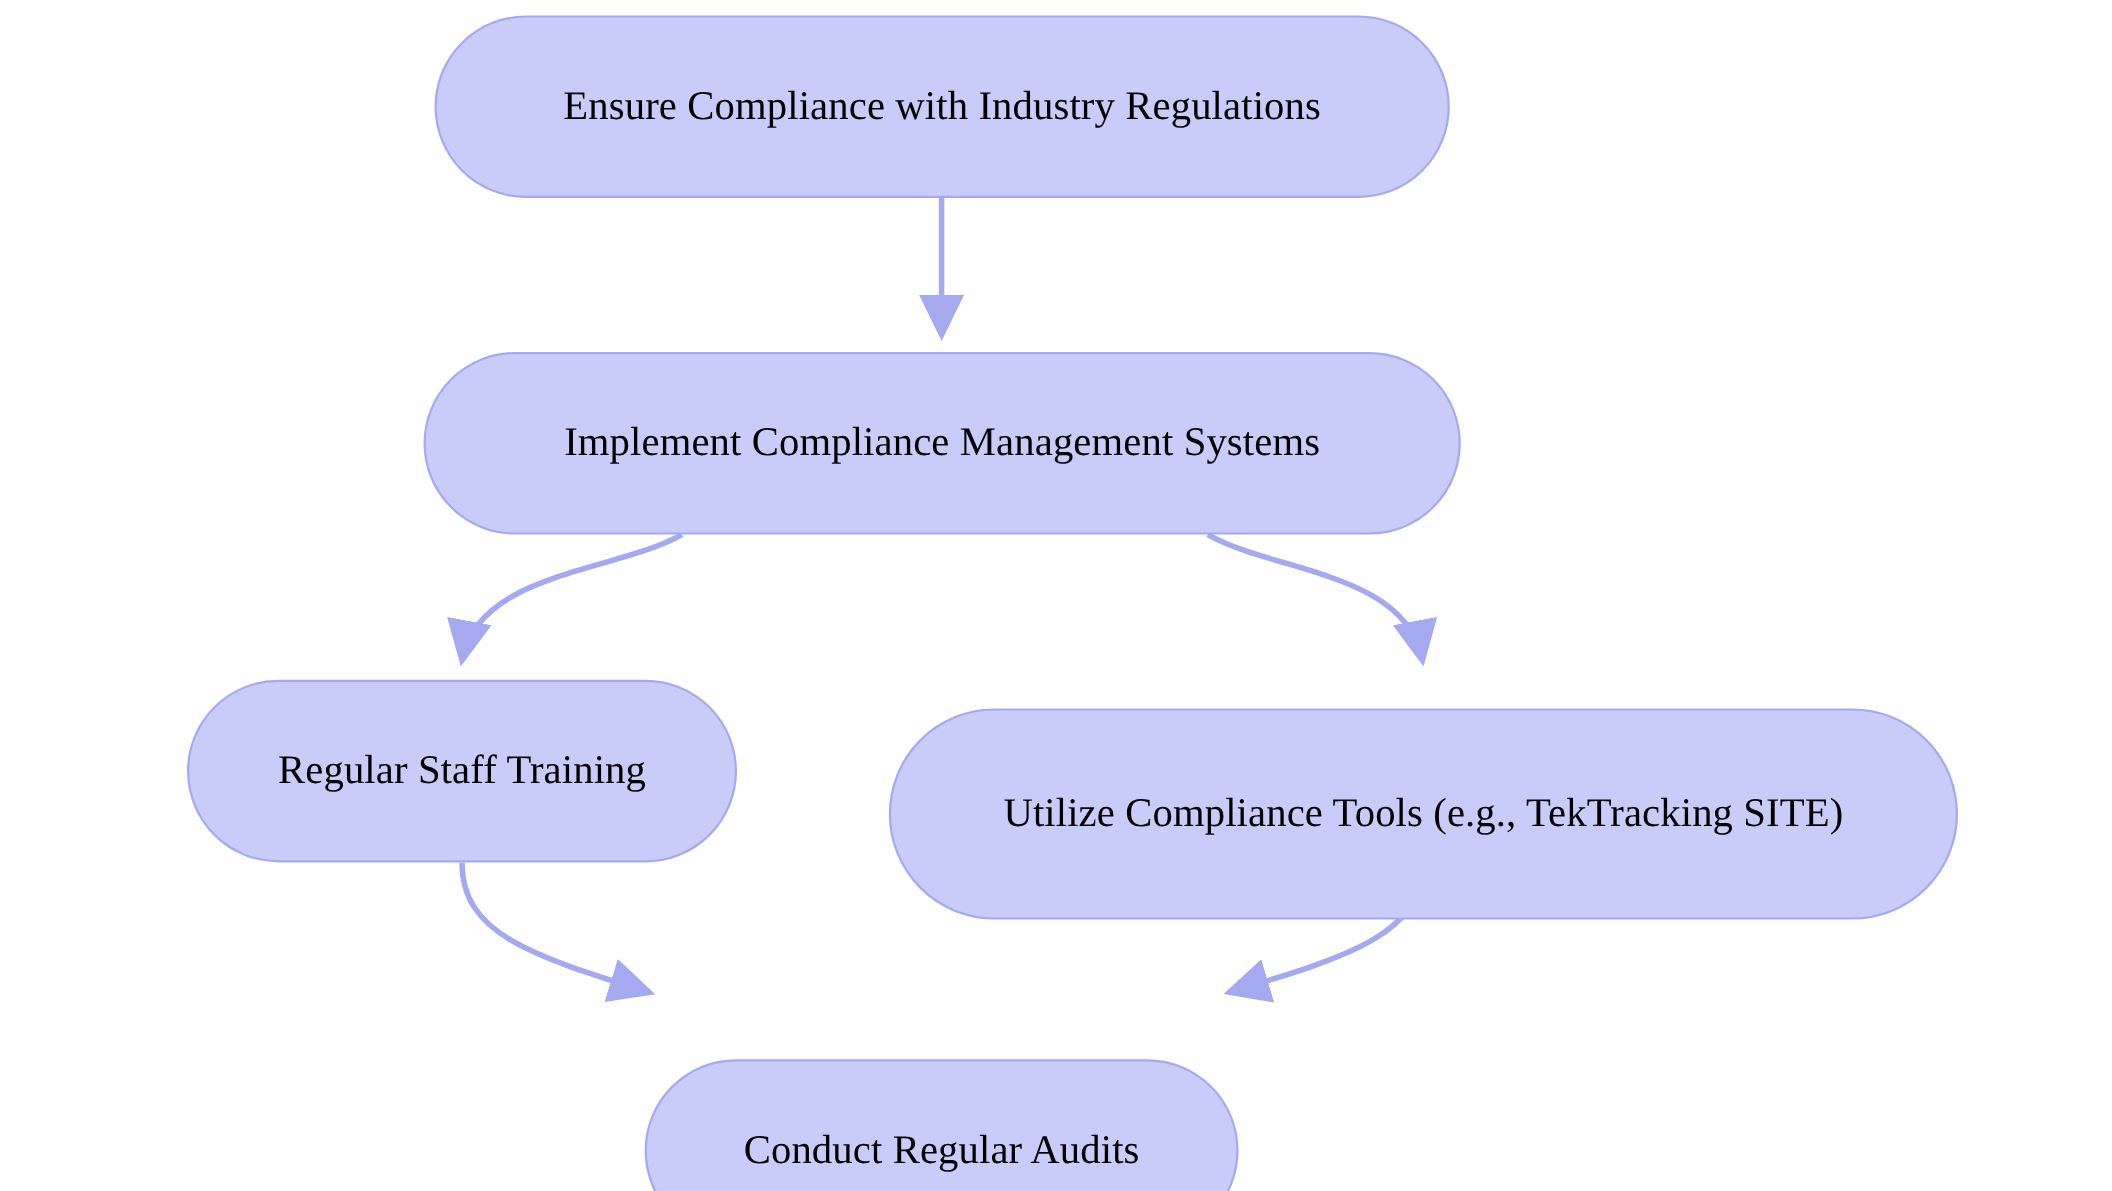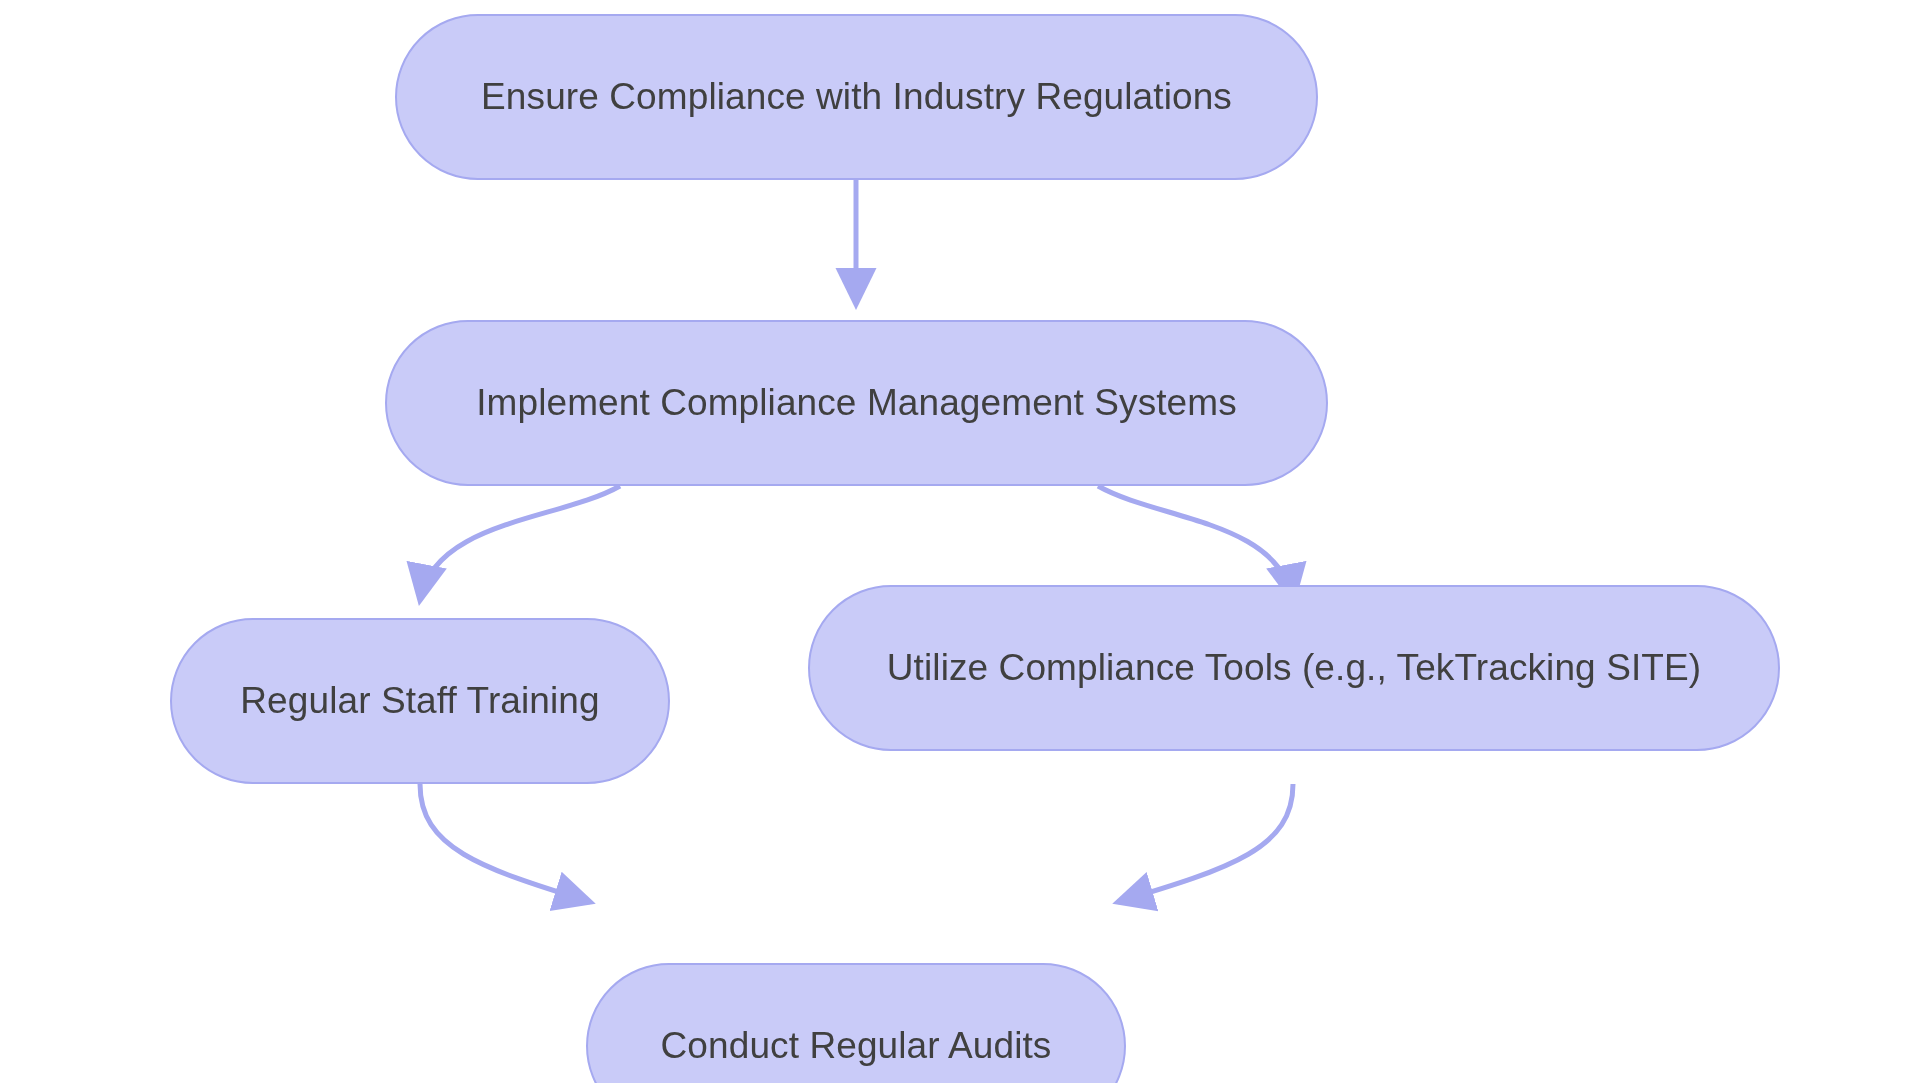--- a/index.html
+++ b/index.html
@@ -28,45 +28,45 @@
   }
   .node {
     position: absolute;
     box-sizing: border-box;
     display: flex;
     align-items: center;
     justify-content: center;
     background: #c9cbf8;
     border: 2px solid #a5a9f0;
     border-radius: 999px;
-    color: #404040;
+    color: #000000;
     font-size: 37px;
     font-weight: 400;
     letter-spacing: 0.1px;
     white-space: nowrap;
     text-align: center;
-    font-family: Liberation Sans, sans-serif;
+    font-family: Liberation Serif, serif;
   }
   .node-label {
     display: block;
     padding: 0 18px;
     line-height: 1.1;
   }
   
   #node-ensure-compliance {
     left: 395px;  top: 14px;   width: 923px; height: 166px;
   }
   #node-implement-cms {
     left: 385px;  top: 320px;  width: 943px; height: 166px; align-items: center;
   }
   #node-staff-training {
     left: 170px;  top: 618px;  width: 500px; height: 166px; text-align: center;
   }
   #node-compliance-tools {
-    left: 808px;  top: 585px;  width: 972px; height: 166px;
+    left: 808px;  top: 644px;  width: 972px; height: 192px;
   }
   #node-regular-audits {
     left: 586px;  top: 963px;  width: 540px; height: 166px;
   }
 </style>
 </head>
 <body>
 
 <div id="canvas">
 

